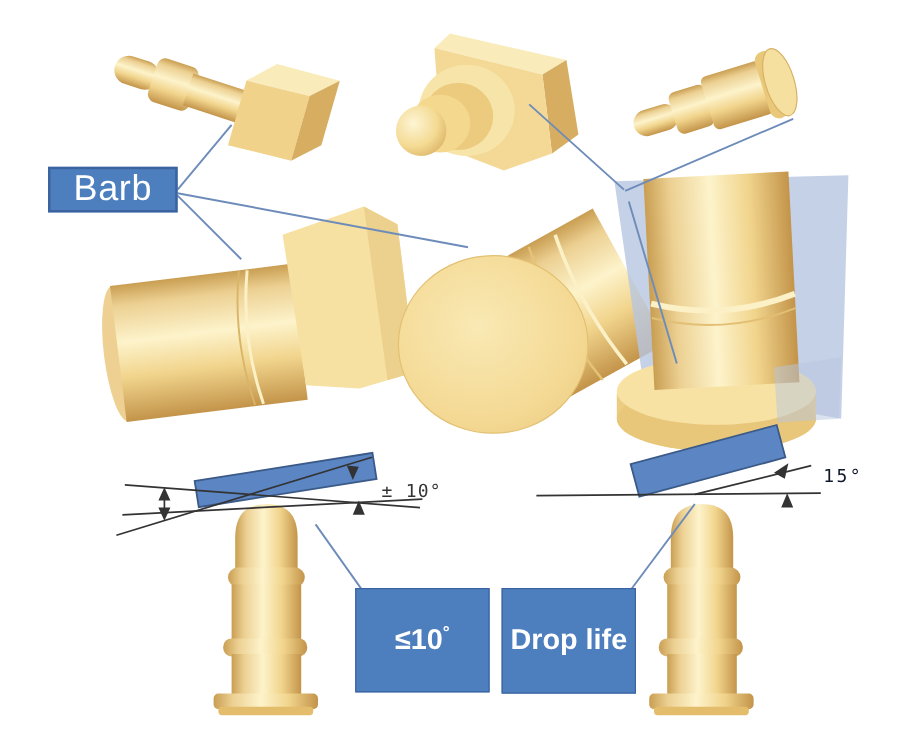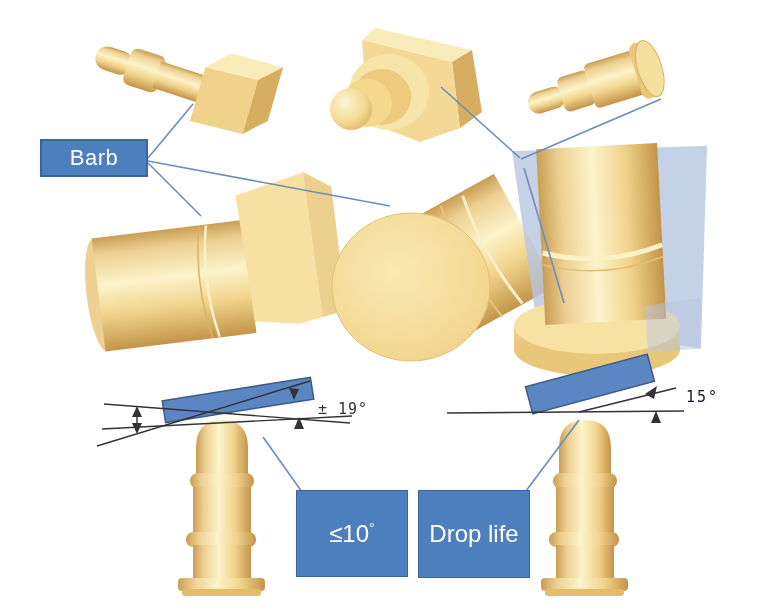--- a/index.html
+++ b/index.html
@@ -2,24 +2,24 @@
 <html style="--label-fill: #4d7ebd; --label-border: #3a63a0; --label-text: #ffffff; --plate-fill: #5b86c3; --plate-border: #3b5a88; --plane-fill: #b7c6e0; --connector: #6e8cba; --dimension: #333333; --gold-base: #f2d78e; --gold-highlight: #fdf3cb; --gold-shadow: #c99e52;"><head>
 <meta charset="utf-8">
 <style>
   html,body{margin:0;padding:0;background:#fff;}
   #canvas{position:relative;width:768px;height:616px;background:#fff;overflow:hidden;
           font-family:"Liberation Sans",sans-serif;}
   #scene{position:absolute;left:0;top:0;width:768px;height:616px;}
   .callout{position:absolute;display:flex;align-items:center;justify-content:center;
            background:var(--label-fill);border:2px solid var(--label-border);
            color:var(--label-text);box-sizing:border-box;}
-  .callout.small{font-size:22px;letter-spacing:.5px;}
+  .callout.small{font-size:30px;letter-spacing:.5px;}
   .note{position:absolute;display:flex;flex-direction:column;align-items:center;justify-content:center;
         background:var(--label-fill);border:1px solid var(--label-border);
-        color:var(--label-text);font-size:24px;line-height:1.55;box-sizing:border-box;text-align:right;}
+        color:var(--label-text);font-size:24px;line-height:1.55;box-sizing:border-box;text-align:right;font-weight:bold;}
   .note sup{font-size:60%;line-height:0;}
   .dim-text{position:absolute;font-family:"DejaVu Sans Mono",monospace;color:var(--dimension);
             font-size:15px;letter-spacing:1px;white-space:nowrap;}
   .dim-text.right{color:#0f172a;letter-spacing:2px;}
 </style>
 </head>
 <body>
 
 <div id="canvas">
 
@@ -178,17 +178,17 @@
 
 
   <div class="note" style="left:296px;top:490px;width:112px;height:87px;">
     <span><span>≤10</span><sup>°</sup></span>
   </div>
 
   <div class="note" style="left:418px;top:490px;width:112px;height:88px;">
     <span>Drop life</span>
   </div>
 
-  <div class="dim-text" style="left:318px;top:400px;">± 19°</div>
+  <div class="dim-text" style="left:318px;top:400px;">± 10°</div>
 
   <div class="dim-text right" style="left:686px;top:388px;">15°</div>
 
 </div>
 
 </body></html>

